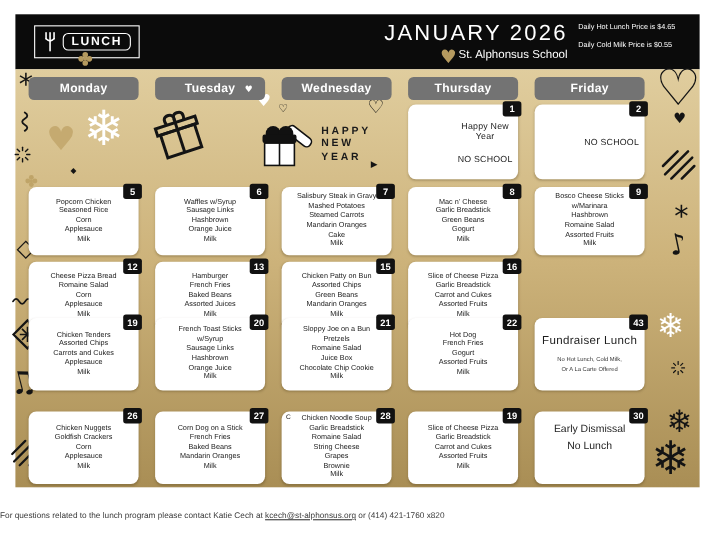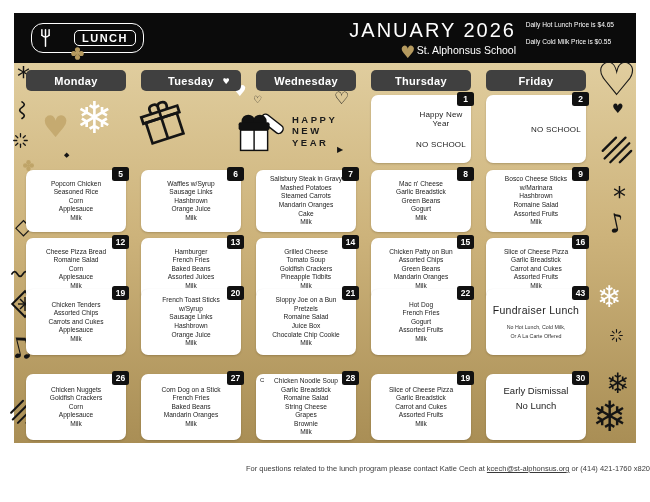--- a/index.html
+++ b/index.html
@@ -1,37 +1,37 @@
 <!DOCTYPE html>
 <html><head>
 <meta charset="utf-8">
 <style>
   html,body{margin:0;padding:0;background:#fff;}
   *{box-sizing:border-box;font-family:"Liberation Sans","DejaVu Sans",sans-serif;}
   .page{position:relative;width:650px;height:502px;background:#ffffff;overflow:hidden;outline:1px solid #d9d9d9;}
 
   
   .topbar{position:absolute;left:14px;right:14px;top:13px;height:50px;background:#0b0b0b;}
-  .logo{position:absolute;left:17px;top:50%;transform:translateY(-50%);display:flex;align-items:center;gap:22px;
-        border:1.5px solid #fff;border-radius:12px;padding:4px 7px;}
+  .logo{position:absolute;left:17px;top:50%;transform:translateY(-50%);display:flex;align-items:center;gap:5px;
+        border:1.5px solid #fff;border-radius:0;padding:4px 7px;}
   .logo-label{border:1.5px solid #fff;border-radius:5px;padding:1px 7px;color:#fff;font-weight:bold;
         font-size:11px;letter-spacing:1.5px;}
   .titlewrap{position:absolute;left:120px;right:120px;top:6px;text-align:right;color:#fff;}
   .title{font-size:20px;letter-spacing:2px;font-weight:500;}
   .subtitle{font-size:10.5px;margin-top:2px;}
   .prices{position:absolute;right:22px;top:9px;color:#fff;font-size:6.6px;line-height:1;}
   .prices div{margin-bottom:10px;}
 
   
   .goldarea{position:absolute;left:14px;right:14px;top:63px;height:380px;
         background:linear-gradient(180deg,#e0cd9e 0%,#cdb37b 45%,#a98e55 100%);}
   .deco-layer span.glyph{position:absolute;line-height:1;font-family:"DejaVu Sans",sans-serif;display:block;}
   .deco-layer>*{z-index:1;}
   .row{position:absolute;left:26px;display:flex;gap:15px;z-index:2;}
-  .pill{width:100px;height:21px;background:#404040;border-radius:5px;color:#fff;display:flex;align-items:center;
+  .pill{width:100px;height:21px;background:#737373;border-radius:5px;color:#fff;display:flex;align-items:center;
         justify-content:center;font-size:11px;font-weight:bold;position:relative;letter-spacing:.3px;}
   .pill .pill-heart{position:absolute;right:11px;top:50%;transform:translateY(-50%);font-size:8px;
         font-family:"DejaVu Sans",sans-serif;}
   .cell{width:100px;flex:none;position:relative;}
   .card{width:100px;height:100%;background:#fff;border-radius:7px;position:relative;
         box-shadow:0 1px 2px rgba(60,45,10,.25);}
   .badge{position:absolute;top:-3px;right:-3px;width:17px;height:14px;background:#111;color:#fff;
         font-size:8.5px;font-weight:bold;border-radius:2.5px;display:flex;align-items:center;justify-content:center;z-index:3;}
   .content{display:flex;flex-direction:column;justify-content:center;align-items:center;height:100%;
         padding:3px 2px;text-align:center;}
@@ -41,21 +41,21 @@
   .fundraiser .fund-note{font-size:5.3px;color:#333;line-height:1.55;}
   .dismissal .big{font-size:9.5px;color:#1d1d1d;line-height:1.55;margin:0;}
   .dismissal .content{justify-content:flex-start;padding-top:10px;}
   .stray{position:absolute;left:4px;top:3px;font-size:6px;color:#222;}
 
   
   .hny{position:absolute;left:292px;top:114px;z-index:1;color:#1b1b1b;font-weight:bold;font-size:9.5px;
         letter-spacing:2.5px;line-height:1.2;}
 
   
-  .footer{position:absolute;left:0;right:0;top:464px;text-align:right;font-size:7.5px;color:#3a3a3a;}
+  .footer{position:absolute;left:0;right:0;top:464px;text-align:left;font-size:7.5px;color:#3a3a3a;}
   .footer .email{text-decoration:underline;cursor:pointer;}
 </style>
 </head>
 <body>
 
 <div class="page">
 
   <div class="topbar">
     <div class="logo">
       <svg width="13" height="20" viewBox="0 0 14 22">
@@ -326,32 +326,20 @@
               <span class="menu-line">Hamburger</span>
               <span class="menu-line">French Fries</span>
               <span class="menu-line">Baked Beans</span>
               <span class="menu-line">Assorted Juices</span>
               <span class="menu-line">Milk</span>
             </div>
           </div>
         </div>
         <div class="cell">
           <div class="card menu">
-            <span class="badge">14</span>
-            <div class="content">
-              <span class="menu-line">Grilled Cheese</span>
-              <span class="menu-line">Tomato Soup</span>
-              <span class="menu-line">Goldfish Crackers</span>
-              <span class="menu-line">Pineapple Tidbits</span>
-              <span class="menu-line">Milk</span>
-            </div>
-          </div>
-        </div>
-        <div class="cell">
-          <div class="card menu">
             <span class="badge">15</span>
             <div class="content">
               <span class="menu-line">Chicken Patty on Bun</span>
               <span class="menu-line">Assorted Chips</span>
               <span class="menu-line">Green Beans</span>
               <span class="menu-line">Mandarin Oranges</span>
               <span class="menu-line">Milk</span>
             </div>
           </div>
         </div>

